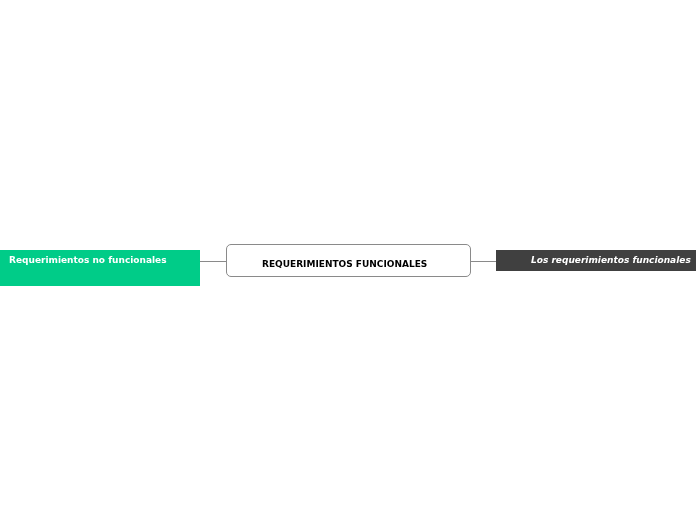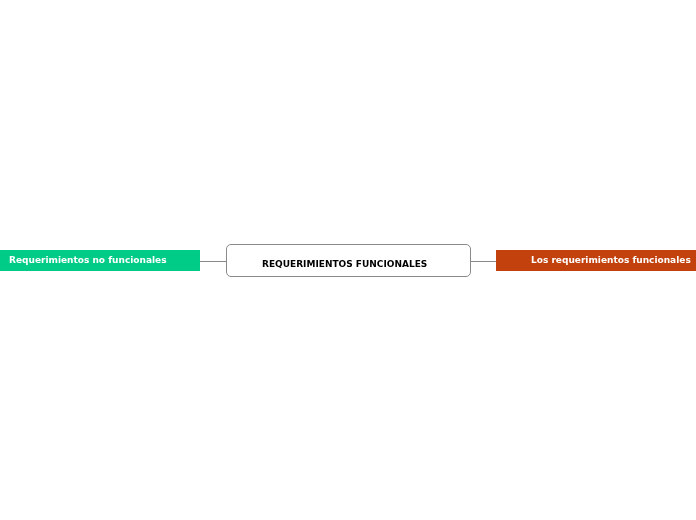--- a/index.html
+++ b/index.html
@@ -1,32 +1,32 @@
 <!DOCTYPE html>
 <html><head>
   <meta charset="utf-8">
   <style>
     html, body { margin:0; padding:0; }
     body { width:696px; height:520px; background:#ffffff; position:relative; overflow:hidden; font-family:"DejaVu Sans", sans-serif; }
     .topic { position:absolute; box-sizing:border-box; font-weight:bold; font-size:9px; }
     .central { left:226px; top:244px; width:245px; height:33px; border:1px solid #8a8a8a; border-radius:5px; background:#fff; color:#000; padding:14px 0 0 35px; line-height:11px; }
     .central span { display:block; }
-    .left { left:0; top:250px; width:200px; height:21px; color:#fff; padding:5px 0 0 9px; }
+    .left { left:0; top:250px; width:200px; height:36px; color:#fff; padding:5px 0 0 9px; }
     .right { left:496px; top:250px; width:200px; height:21px; color:#fff; padding:5px 0 0 35px; white-space:nowrap; }
     .conn { position:absolute; height:1px; background:#8a8a8a; top:261px; }
   </style>
 </head>
 <body>
 
 <div class="conn" style="left:200px;width:26px;"></div>
 <div class="conn" style="left:471px;width:25px;"></div>
 
 <div class="topic central">
   <span>REQUERIMIENTOS FUNCIONALES</span>
 </div>
 
 <div class="topic left" style="background:#00cc88;">
   <span>Requerimientos no funcionales</span>
 </div>
 
-<div class="topic right" style="background:#c2410c;">
+<div class="topic right" style="background:#404040;font-style:italic;">
   <span>Los requerimientos funcionales</span>
 </div>
 
 </body></html>

